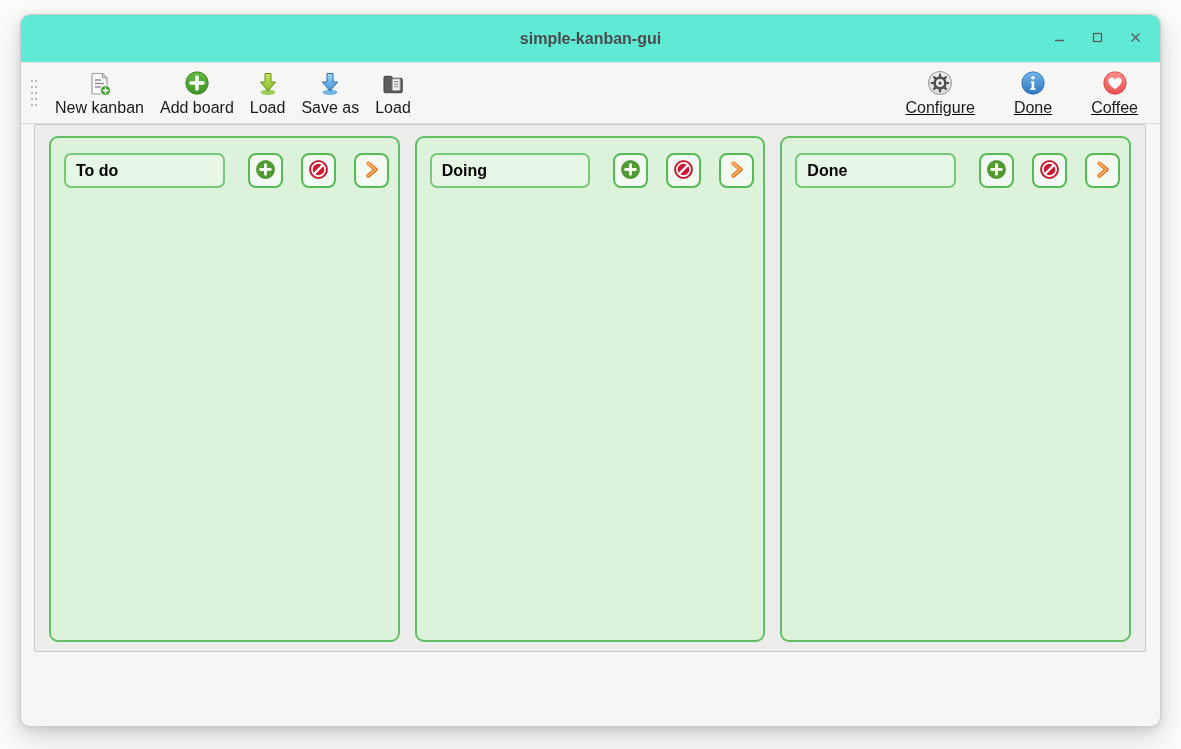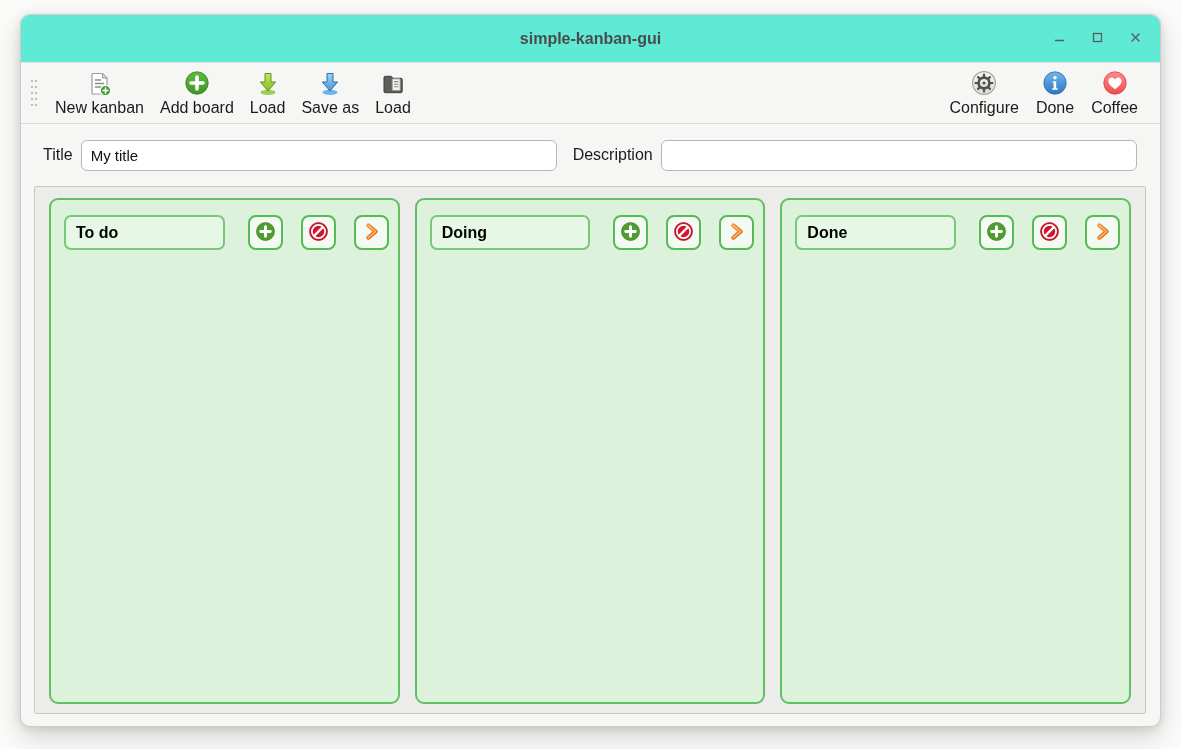--- a/index.html
+++ b/index.html
@@ -36,21 +36,21 @@
     padding:0 14px 0 26px; position:relative;
     background:#f6f6f5; border-bottom:1px solid #dbdbda;
   }
   .toolbar-handle {
     position:absolute; left:9px; top:50%; transform:translateY(-50%);
     width:8px; height:30px;
     background-image:radial-gradient(circle, #bcbcbb 1px, transparent 1.3px);
     background-size:4px 6px;
   }
   .tool-group { display:flex; align-items:center; }
-  .tool-group.right { margin-left:auto; gap:1px; }
+  .tool-group.right { margin-left:auto; gap:23px;text-decoration:underline; }
   .tool-item {
     display:flex; flex-direction:column; align-items:center; justify-content:center;
     gap:2px; padding:3px 8px; background:none; border:none; cursor:pointer;
     font-family:inherit;
   }
   .tool-item .ticon { height:27px; display:flex; align-items:center; justify-content:center; }
   .tool-item .tlabel { font-size:16px; color:#1b1b1b; line-height:18px; white-space:nowrap; }
   
   .fields-row {
     height:62px; display:flex; align-items:center; padding:0 23px 0 22px; gap:8px;
@@ -254,26 +254,20 @@
           <svg width="26" height="26" viewBox="0 0 26 26">
             <circle cx="13" cy="13" r="11.2" fill="url(#g-red)" stroke="#e23d3d" stroke-width="0.8"></circle>
             <path d="M13 19.2 C8.2 15.8 6.4 13.3 6.4 11 C6.4 9.1 7.9 7.6 9.8 7.6 C11.1 7.6 12.3 8.4 13 9.8 C13.7 8.4 14.9 7.6 16.2 7.6 C18.1 7.6 19.6 9.1 19.6 11 C19.6 13.3 17.8 15.8 13 19.2 Z" fill="#ffffff"></path>
           </svg>
         </span>
         <span class="tlabel">Coffee</span>
       </button>
     </div>
   </div>
 
-  <div class="fields-row">
-    <span class="field-label">Title</span>
-    <input class="text-input title-input" type="text" value="My title" style="">
-    <span class="field-label desc-label">Description</span>
-    <input class="text-input desc-input" type="text" value="" style="">
-  </div>
 
   <div class="content">
 
     <div class="board">
       <div class="board-header">
         <input class="board-name" type="text" value="To do" style="">
         <button class="board-btn">
           <span>
             <svg width="21" height="21" viewBox="0 0 20 20">
                 <circle cx="10" cy="10" r="8.6" fill="#4f9d2f" stroke="#3c7d22" stroke-width="0.6"></circle>

